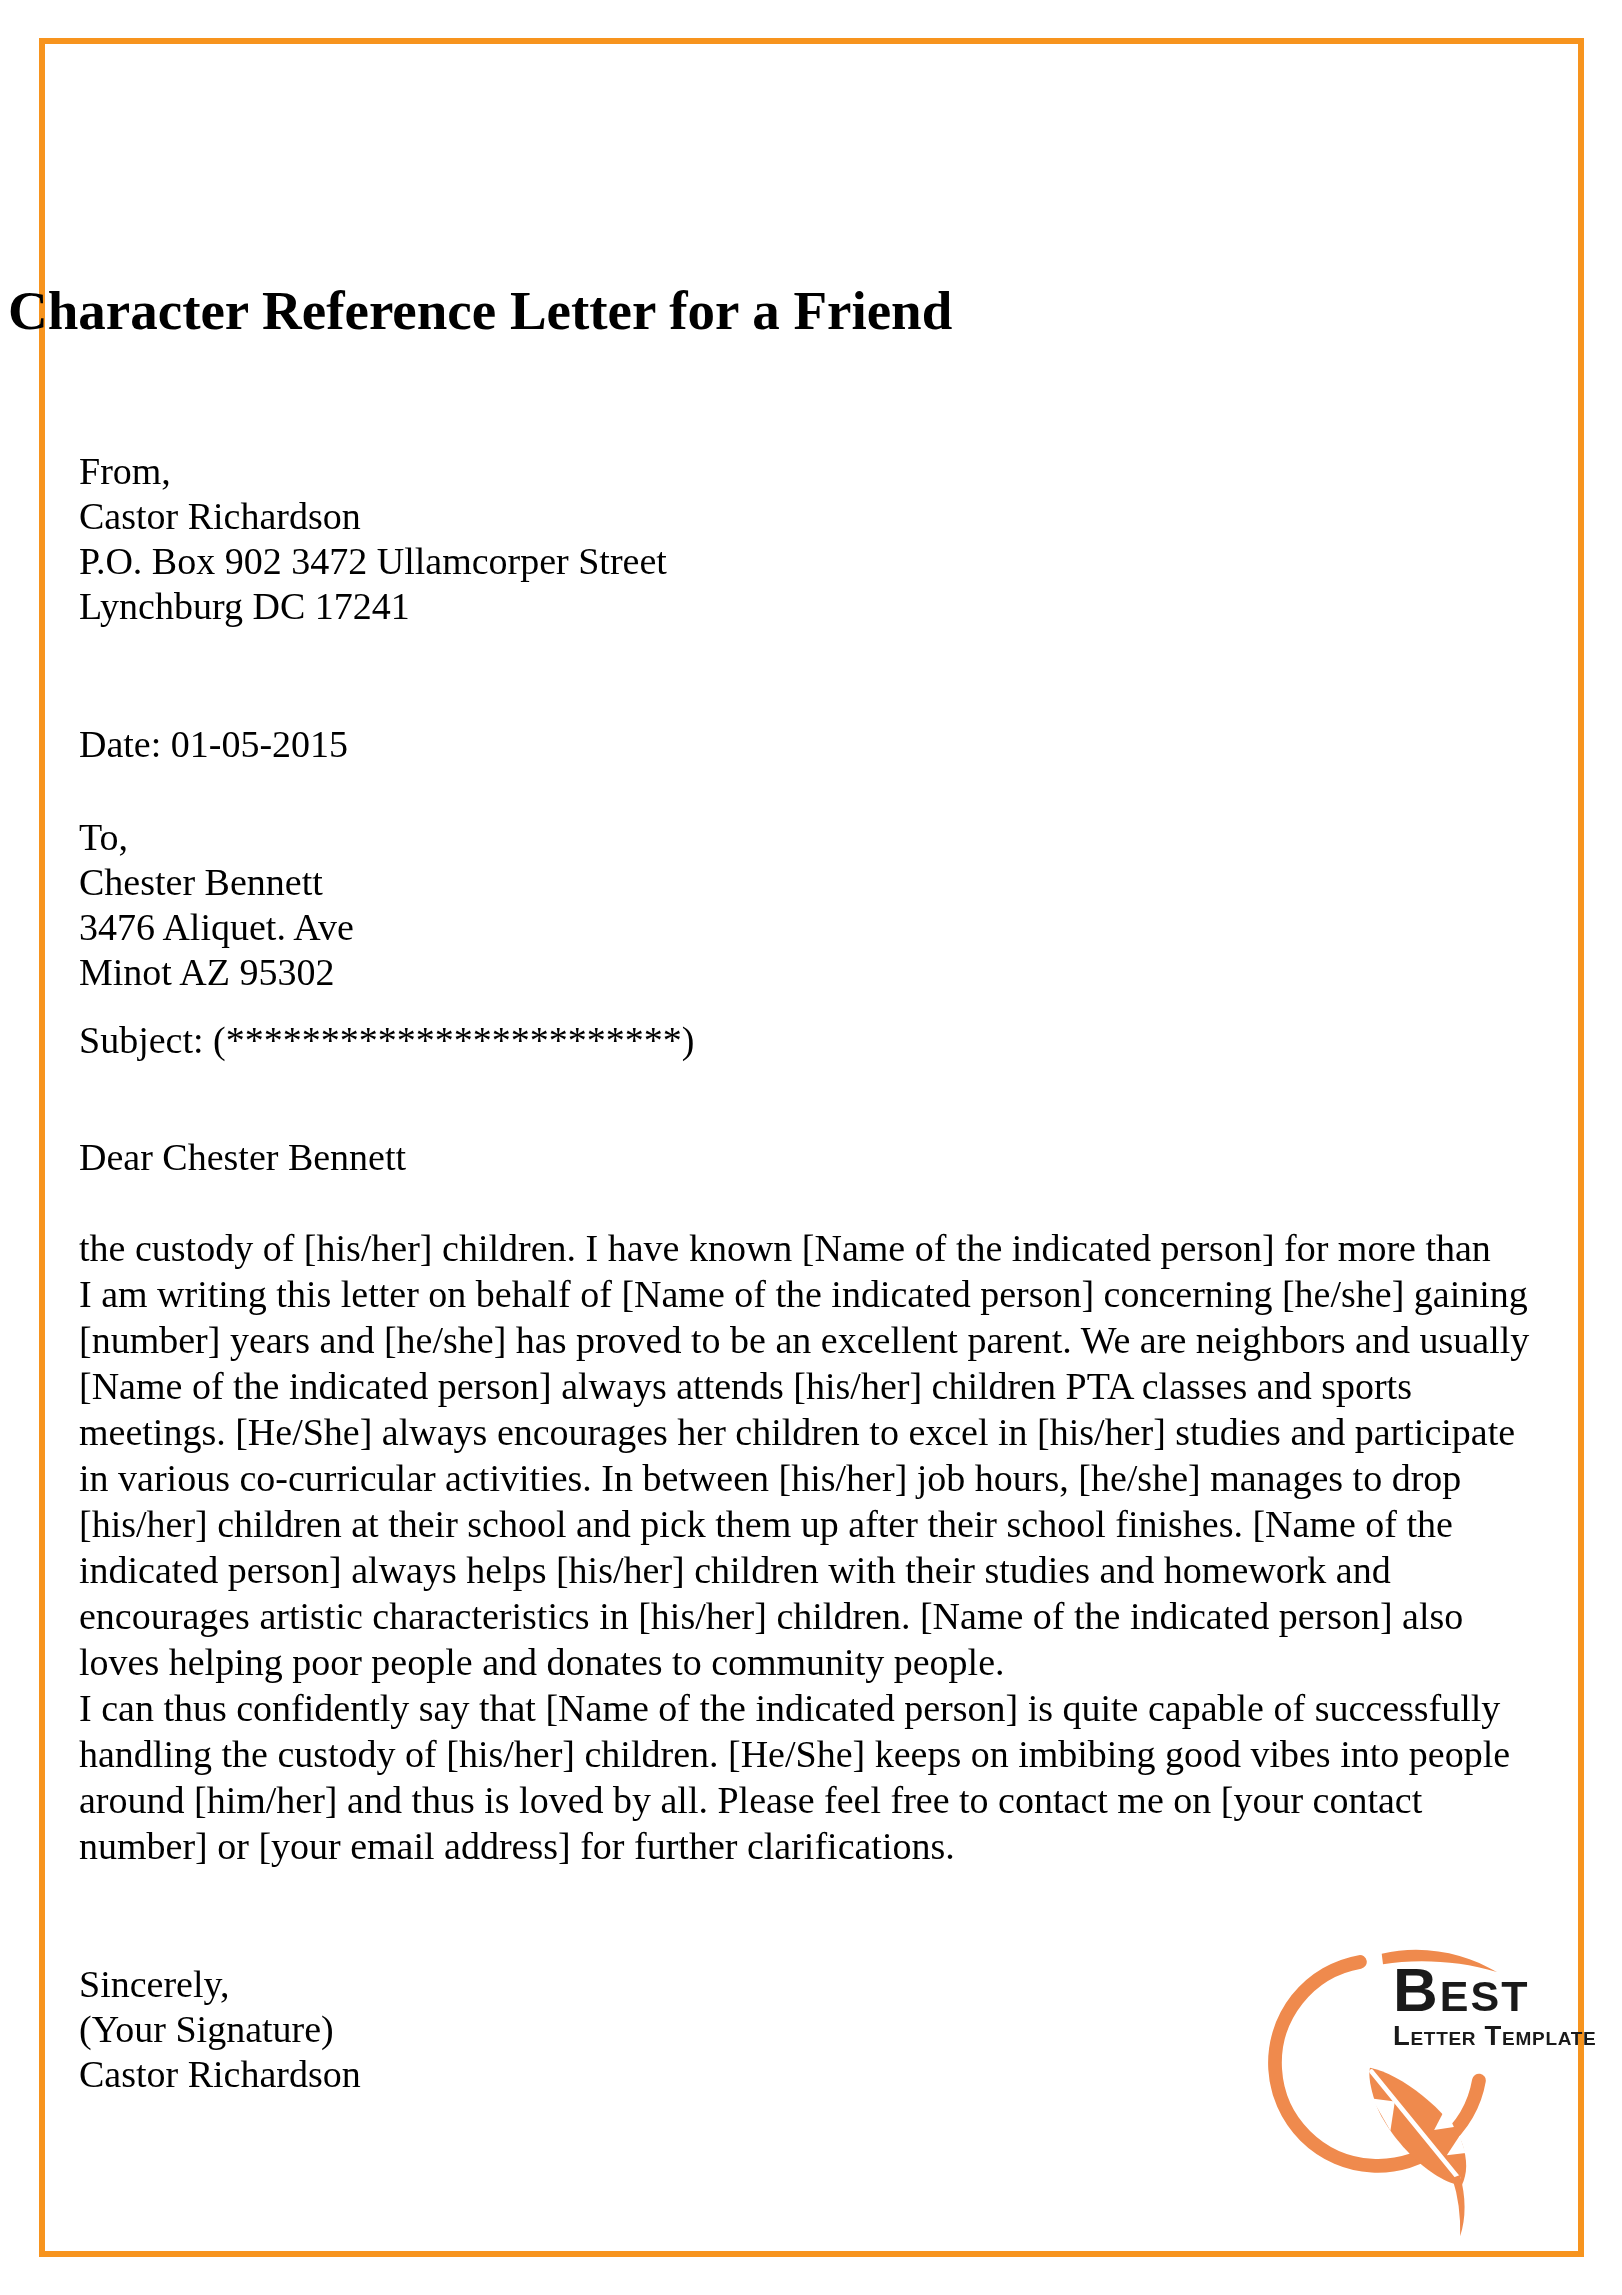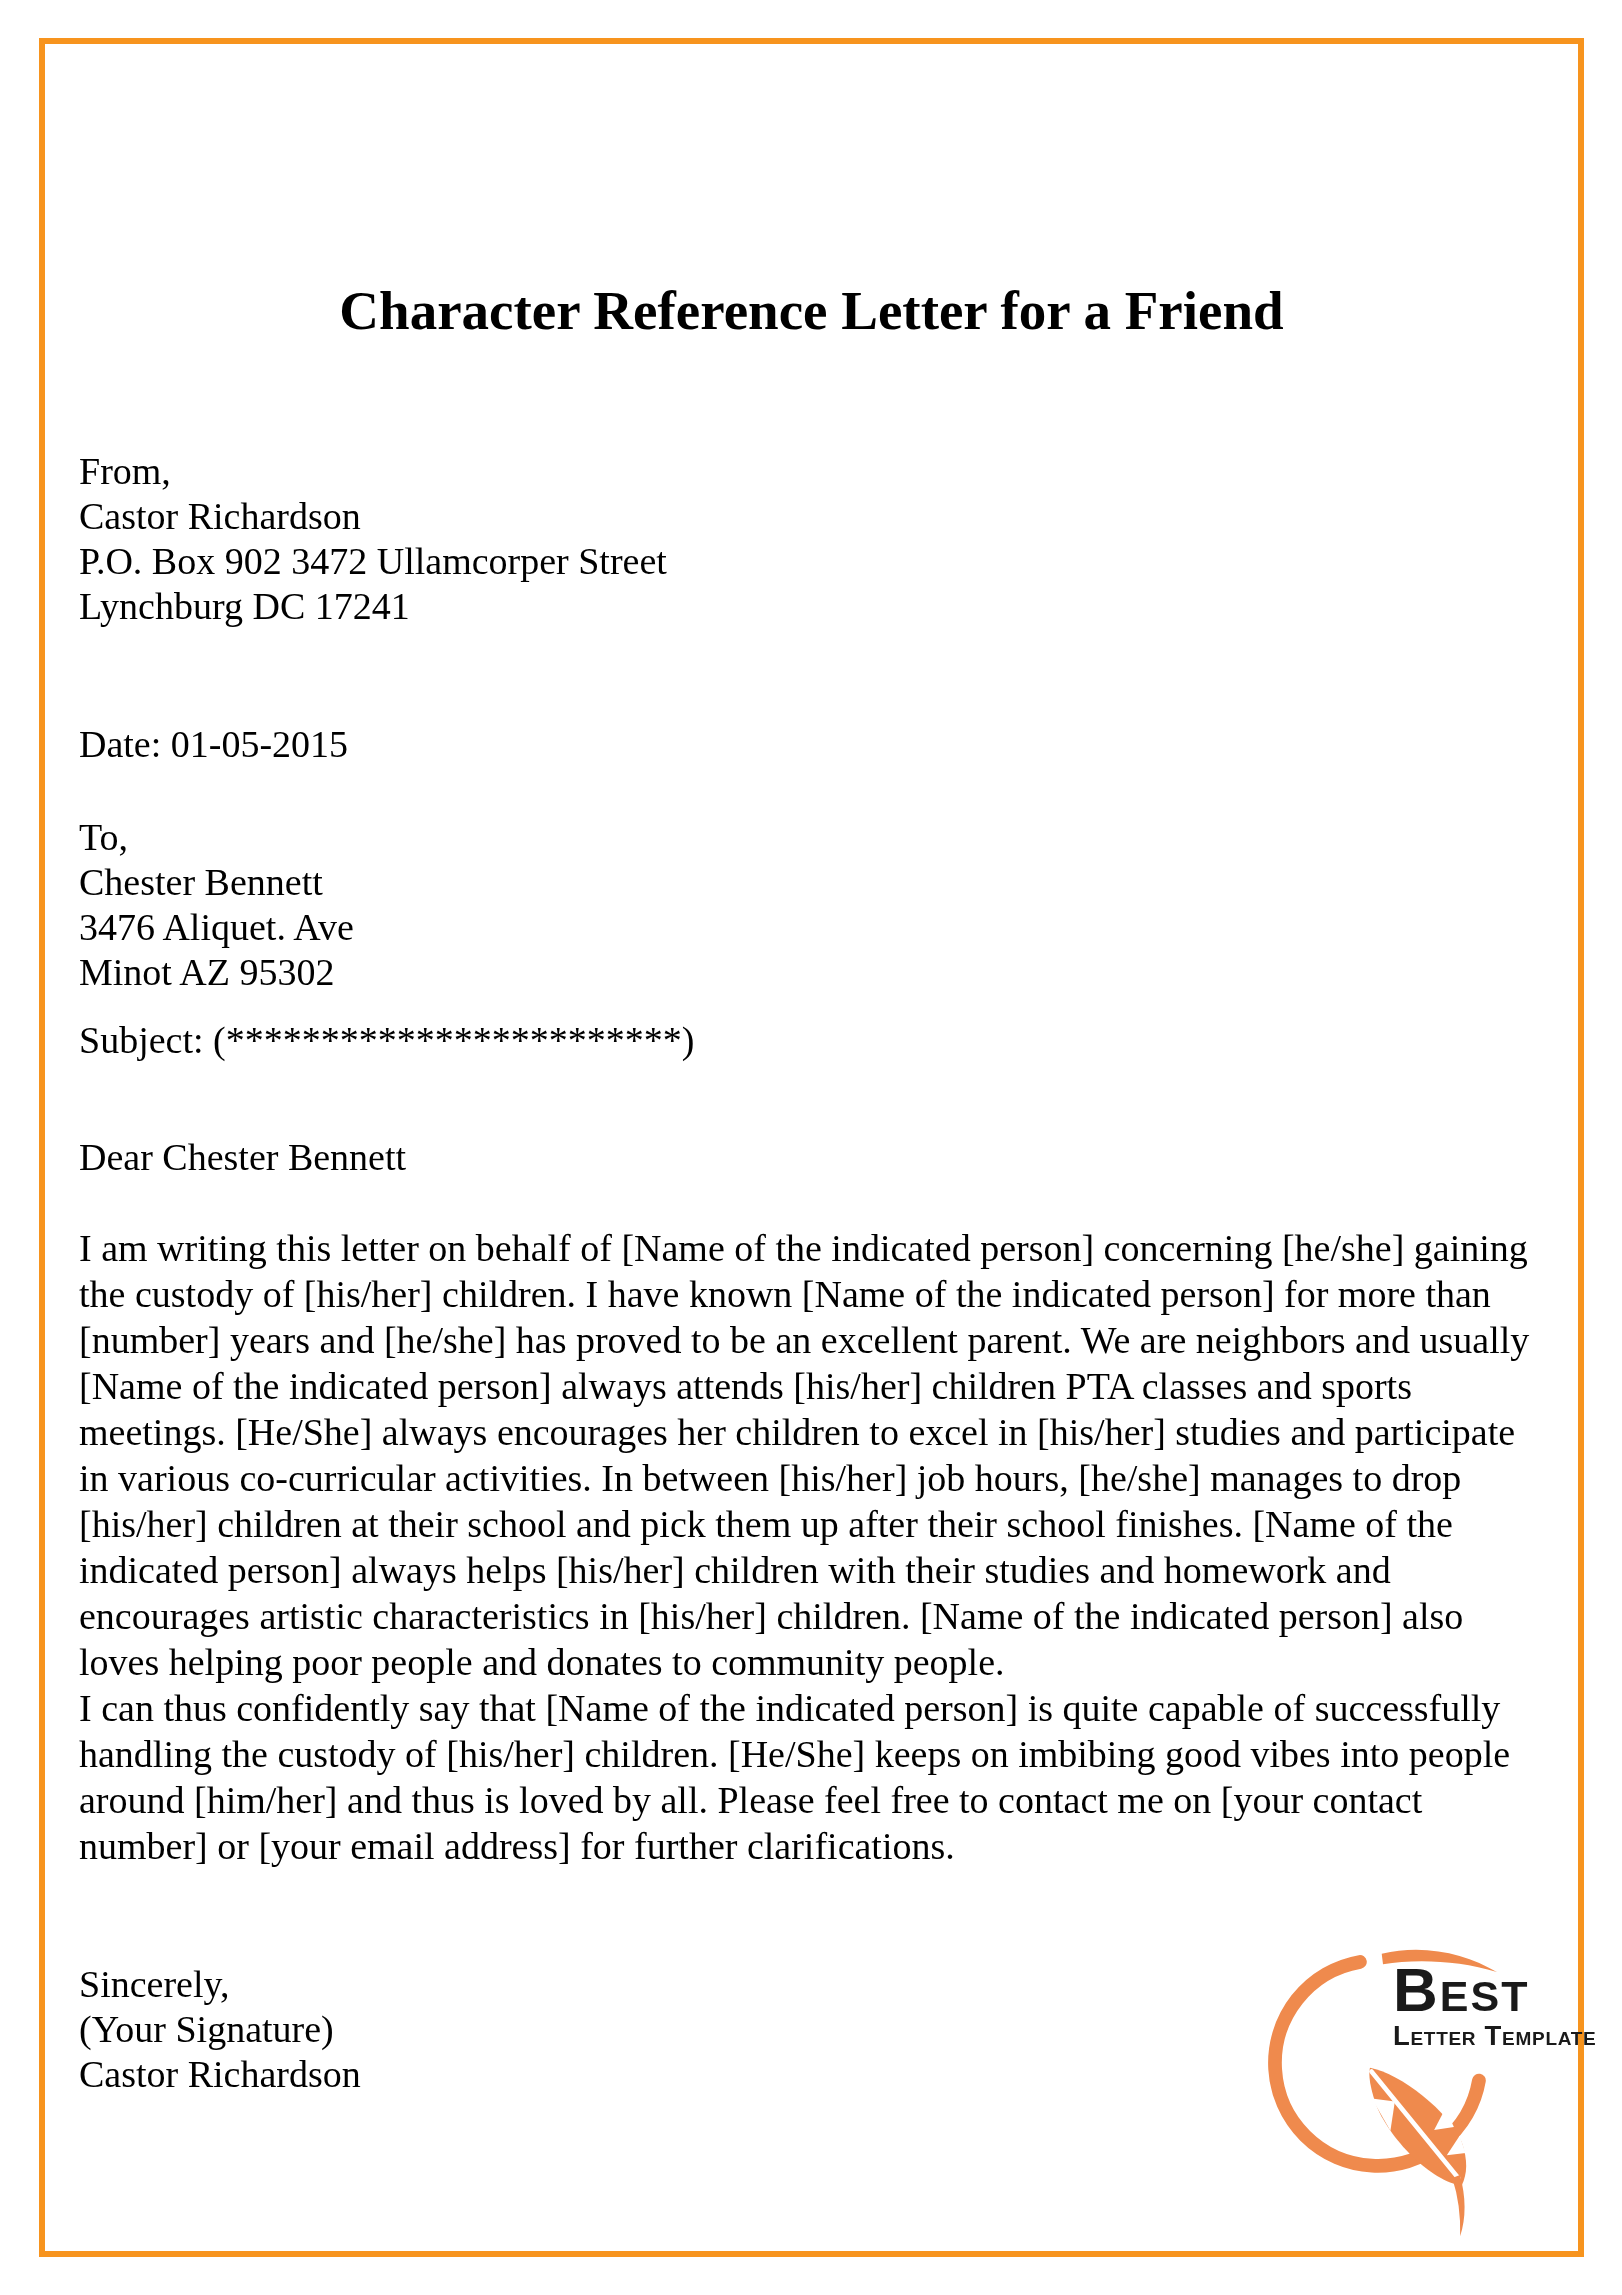--- a/index.html
+++ b/index.html
@@ -19,24 +19,25 @@
     overflow:hidden;
   }
   .frame{
     position:absolute;
     left:39px;top:38px;right:39px;bottom:38px;
     border:6.5px solid var(--border);
   }
   .title{
     position:absolute;
     left:0;top:281px;width:100%;
-    text-align:center;
+    text-align:left;
     font-size:55px;
     font-weight:bold;
     line-height:1.1;
+    padding-left:8px;
   }
   .block{
     position:absolute;
     left:79px;
     font-size:38px;
     line-height:45px;
     white-space:nowrap;
   }
   .block.from{top:449px;}
   .block.date{top:722px;}
@@ -107,22 +108,22 @@
       </div>
   </div>
 
   <div class="block subject">Subject: (************************)</div>
 
   <div class="block salutation">Dear Chester Bennett</div>
 
   <div class="block body-text">
     <div class="lines">
 
-    <div>I am writing this letter on behalf of [Name of the indicated person] concerning [he/she] gaining</div>
-        <div>the custody of [his/her] children. I have known [Name of the indicated person] for more than</div>
+    <div>the custody of [his/her] children. I have known [Name of the indicated person] for more than</div>
+        <div>I am writing this letter on behalf of [Name of the indicated person] concerning [he/she] gaining</div>
         <div>[number] years and [he/she] has proved to be an excellent parent. We are neighbors and usually</div>
         <div>[Name of the indicated person] always attends [his/her] children PTA classes and sports</div>
         <div>meetings. [He/She] always encourages her children to excel in [his/her] studies and participate</div>
         <div>in various co-curricular activities. In between [his/her] job hours, [he/she] manages to drop</div>
         <div>[his/her] children at their school and pick them up after their school finishes. [Name of the</div>
         <div>indicated person] always helps [his/her] children with their studies and homework and</div>
         <div>encourages artistic characteristics in [his/her] children. [Name of the indicated person] also</div>
         <div>loves helping poor people and donates to community people.</div>
         <div>I can thus confidently say that [Name of the indicated person] is quite capable of successfully</div>
         <div>handling the custody of [his/her] children. [He/She] keeps on imbibing good vibes into people</div>

